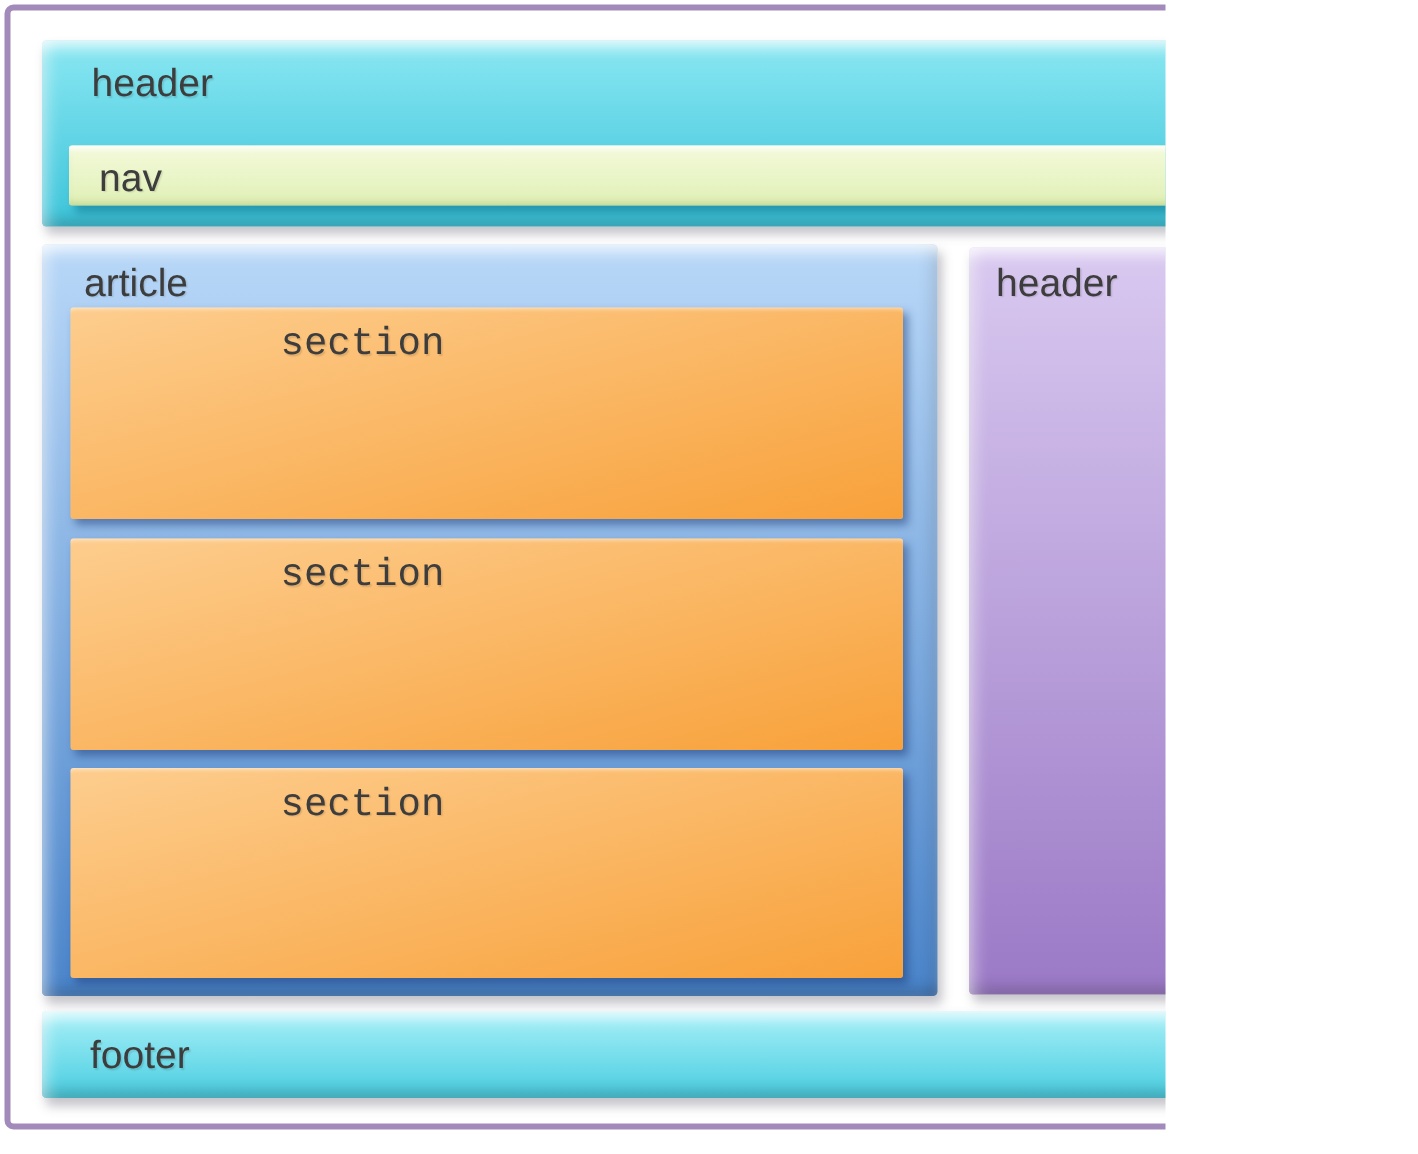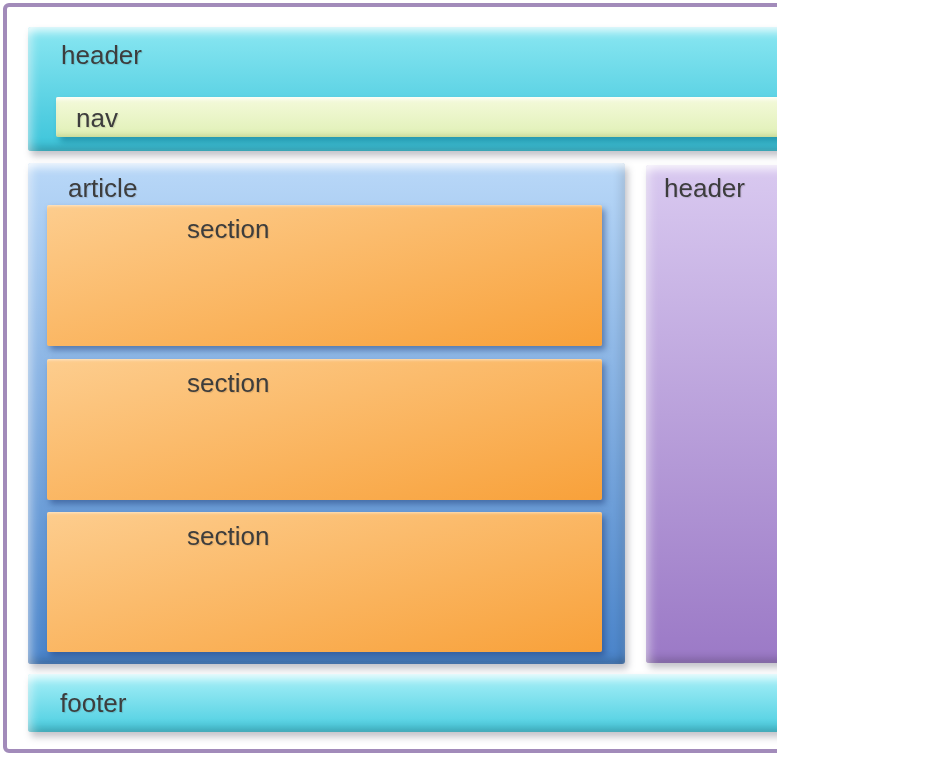--- a/index.html
+++ b/index.html
@@ -49,51 +49,51 @@
   }
 
   .header-box {
     left: 28px; top: 27px;
     width: 889px; height: 124px;
     background: linear-gradient(to bottom, var(--header-top, #8ae7f2), var(--header-bottom, #3cc4da));
   }
   .header-box .label { left: 33px; top: 15px; }
 
   .nav-box {
-    left: 28px; top: 70px;
+    left: 18px; top: 70px;
     width: 853px; height: 40px;
     border-radius: 2px;
     background: linear-gradient(to bottom, var(--nav-top, #f4fadb), var(--nav-bottom, #e0f0b6));
     box-shadow:
       4px 5px 6px rgba(0,95,120,0.45),
       inset 0 4px 4px -2px rgba(255,255,255,0.95),
       inset 0 -4px 6px -3px rgba(120,145,55,0.35);
   }
   .nav-box .label { left: 20px; top: 8px; }
 
   .article-box {
     left: 28px; top: 163px;
     width: 597px; height: 501px;
     background: linear-gradient(to bottom, var(--article-top, #b9d8f8), var(--article-bottom, #4a84ca));
   }
-  .article-box .label { left: 40px; top: 12px; }
+  .article-box .label { left: 28px; top: 12px; }
 
   .section-box {
     left: 19px;
     width: 555px; height: 141px;
     border-radius: 2px;
     background: linear-gradient(to bottom right, var(--section-top, #fdcd8e), var(--section-bottom, #f8a13a));
     box-shadow:
       3px 4px 6px rgba(28,58,118,0.50),
       inset 0 3px 3px -2px rgba(255,255,255,0.55);
   }
   .section-1 { top: 42px; }
   .section-2 { top: 196px; }
   .section-3 { top: 349px; height: 140px; }
-  .section-box .label { left: 140px; top: 11px; }
+  .section-box .label { left: 140px; top: 11px; font-family: Liberation Mono, monospace; }
 
   .aside-box {
     left: 646px; top: 165px;
     width: 271px; height: 498px;
     background: linear-gradient(to bottom, var(--aside-top, #d9c9f0), var(--aside-bottom, #9b79c6));
   }
   .aside-box .label { left: 18px; top: 10px; }
 
   .footer-box {
     left: 28px; top: 674px;

